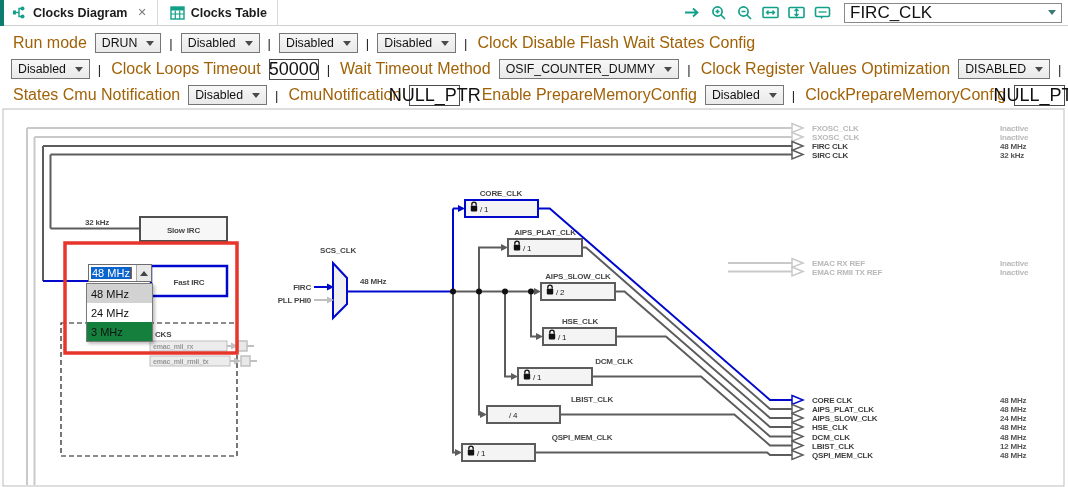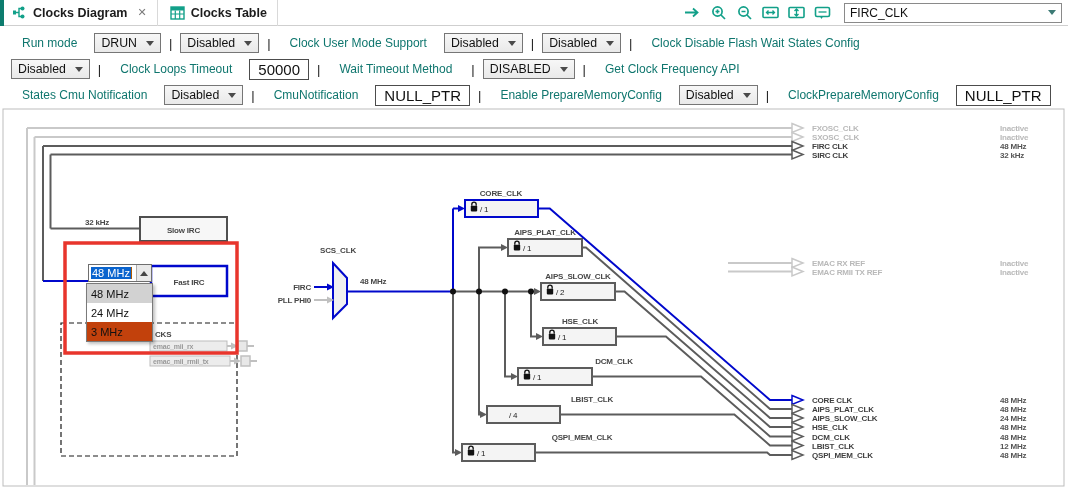--- a/index.html
+++ b/index.html
@@ -10,57 +10,57 @@
   .tabbar { position:absolute; left:0; top:0; width:1068px; height:26px;
             background:#fff; border-bottom:1px solid #cfcfcf; display:flex; align-items:center; }
   .edge-strip { position:absolute; left:0; top:0; width:4px; height:26px; background:#0d7c6e; }
   .tab { display:flex; align-items:center; gap:6px; height:26px; padding:0 10px 0 12px;
          border-right:1px solid #d9d9d9; font-size:12.5px; color:#1c1c1c; font-weight:bold; }
   .tab .close { color:#7b7b7b; font-size:11px; font-weight:normal; margin-left:4px; cursor:pointer; }
   .tab svg { display:block; }
   .toolbar { margin-left:auto; display:flex; align-items:center; gap:9px; padding-right:6px; }
   .tbicon { width:17px; height:17px; display:flex; align-items:center; justify-content:center; cursor:pointer; }
   .combo { width:218px; height:20px; border:1px solid #8a8a8a; background:#fff; display:flex;
-           align-items:center; font-size:12px; color:#111; padding-left:5px; margin-left:4px; }
+           align-items:center; font-size:17px; color:#111; padding-left:5px; margin-left:4px; }
   .combo .chev { margin-left:auto; margin-right:5px; width:0; height:0;
                  border-left:4px solid transparent; border-right:4px solid transparent; border-top:5px solid #3c7a75; }
 
   
   .settings { position:absolute; left:0; top:27px; width:1068px; background:#fff; padding:3px 0 2px 8px; }
   .srow { display:flex; align-items:center; height:26px; white-space:nowrap; overflow:hidden; }
-  .slabel { font-size:12px; color:#0f766e; margin:0 14px; }
+  .slabel { font-size:16px; color:#a16207; margin:0 5px; }
   .ssep { font-size:13px; color:#222; margin:0 5px; }
   .sselect { display:inline-flex; align-items:center; height:20px; border:1px solid #767676;
              background:linear-gradient(#f7f7f7,#e9e9e9); padding:8px 6px; margin:0 3px;
              font-size:12.3px; color:#111; cursor:pointer; }
   .sselect .chev { margin-left:9px; width:0; height:0; border-left:4px solid transparent;
                    border-right:4px solid transparent; border-top:5px solid #4a4a4a; }
   .sinput { display:inline-flex; align-items:center; justify-content:center; height:21px; min-width:50px;
             border:1px solid #4c4c4c; background:#fff; padding:0 8px; margin:0 3px;
-            font-size:15px; color:#111; }
+            font-size:18px; color:#111; }
 
   
   #diagram-svg { position:absolute; left:0; top:0; width:1068px; height:487px; z-index:1; pointer-events:none; }
   #diagram-svg text { font-family:"Liberation Sans", sans-serif; letter-spacing:-0.2px; }
 
   
   .dd-field { position:absolute; left:88px; top:264px; width:64px; height:18px; background:#fff;
               border:1px solid #6e6e6e; display:flex; align-items:center; z-index:3; font-size:11px; }
   .dd-text { flex:1; display:flex; align-items:center; padding-left:2px; height:100%; }
   .dd-text .sel { background:#0a64ce; color:#fff; padding:0 1px; }
   .dd-cursor { width:1px; height:12px; background:#b05a00; }
   .dd-btn { width:15px; height:100%; background:#e9e9e9; border-left:1px solid #adadad;
             display:flex; align-items:center; justify-content:center; cursor:pointer; }
   .dd-btn .chev-up { width:0; height:0; border-left:4px solid transparent; border-right:4px solid transparent;
                      border-bottom:5px solid #444; }
   .dd-list { position:absolute; left:86px; top:283px; width:67px; background:#fff; border:1px solid #7a7a7a;
              z-index:3; box-shadow:2px 2px 3px rgba(0,0,0,0.25); }
   .dd-item { height:19px; display:flex; align-items:center; padding-left:4px; font-size:11px; color:#111; cursor:pointer; }
   .dd-item.selected { background:#d2d2d2; }
-  .dd-item.hover { background:#c2410c; }
+  .dd-item.hover { background:#15803d; }
 </style>
 </head>
 <body>
 
 <div class="tabbar">
   <div class="edge-strip"></div>
   <div class="tab">
     <span>
       <svg width="15" height="15" viewBox="0 0 15 15">
         <rect x="1" y="5.5" width="3" height="4" fill="#12A089"></rect>
@@ -132,21 +132,20 @@
       <span class="sselect">
         <span>DRUN</span>
         <span class="chev"></span>
       </span>
       <span class="ssep">|</span>
       <span class="sselect">
         <span>Disabled</span>
         <span class="chev"></span>
       </span>
       <span class="ssep">|</span>
-      <span class="slabel">Clock User Mode Support</span>
       <span class="sselect">
         <span>Disabled</span>
         <span class="chev"></span>
       </span>
       <span class="ssep">|</span>
       <span class="sselect">
         <span>Disabled</span>
         <span class="chev"></span>
       </span>
       <span class="ssep">|</span>
@@ -155,21 +154,26 @@
     <div class="srow">
       <span class="sselect">
         <span>Disabled</span>
         <span class="chev"></span>
       </span>
       <span class="ssep">|</span>
       <span class="slabel">Clock Loops Timeout</span>
       <span class="sinput">50000</span>
       <span class="ssep">|</span>
       <span class="slabel">Wait Timeout Method</span>
-      <span class="ssep">|</span>
+      <span class="sselect">
+        <span>OSIF_COUNTER_DUMMY</span>
+        <span class="chev"></span>
+      </span>
+      <span class="ssep">|</span>
+      <span class="slabel">Clock Register Values Optimization</span>
       <span class="sselect">
         <span>DISABLED</span>
         <span class="chev"></span>
       </span>
       <span class="ssep">|</span>
       <span class="slabel">Get Clock Frequency API</span>
     </div>
     <div class="srow">
       <span class="slabel">States Cmu Notification</span>
       <span class="sselect">

